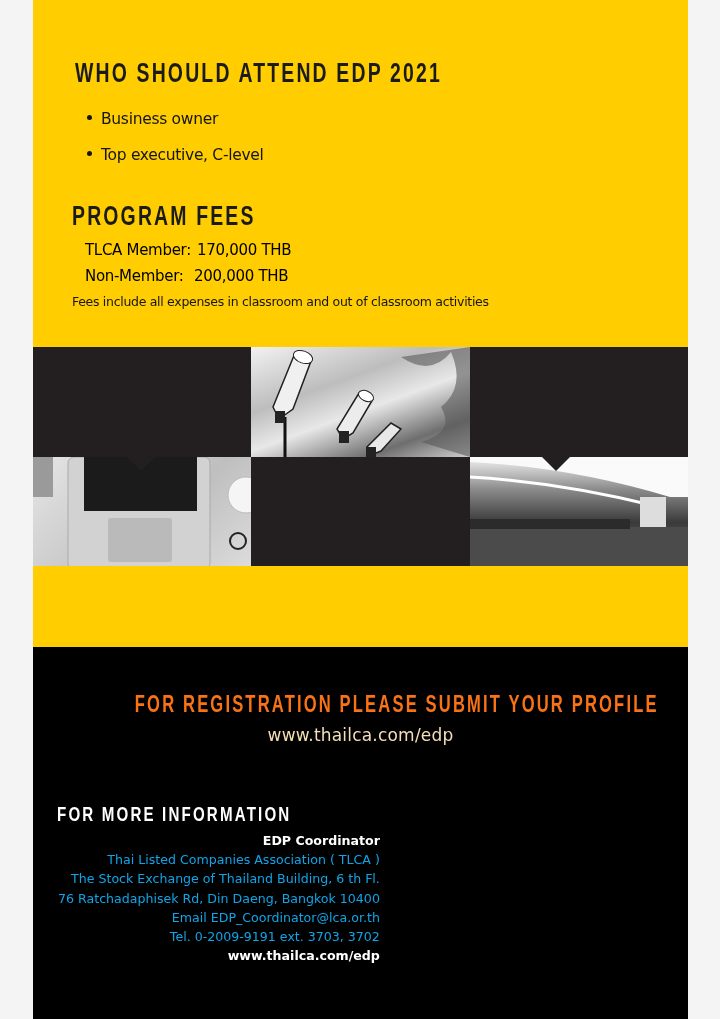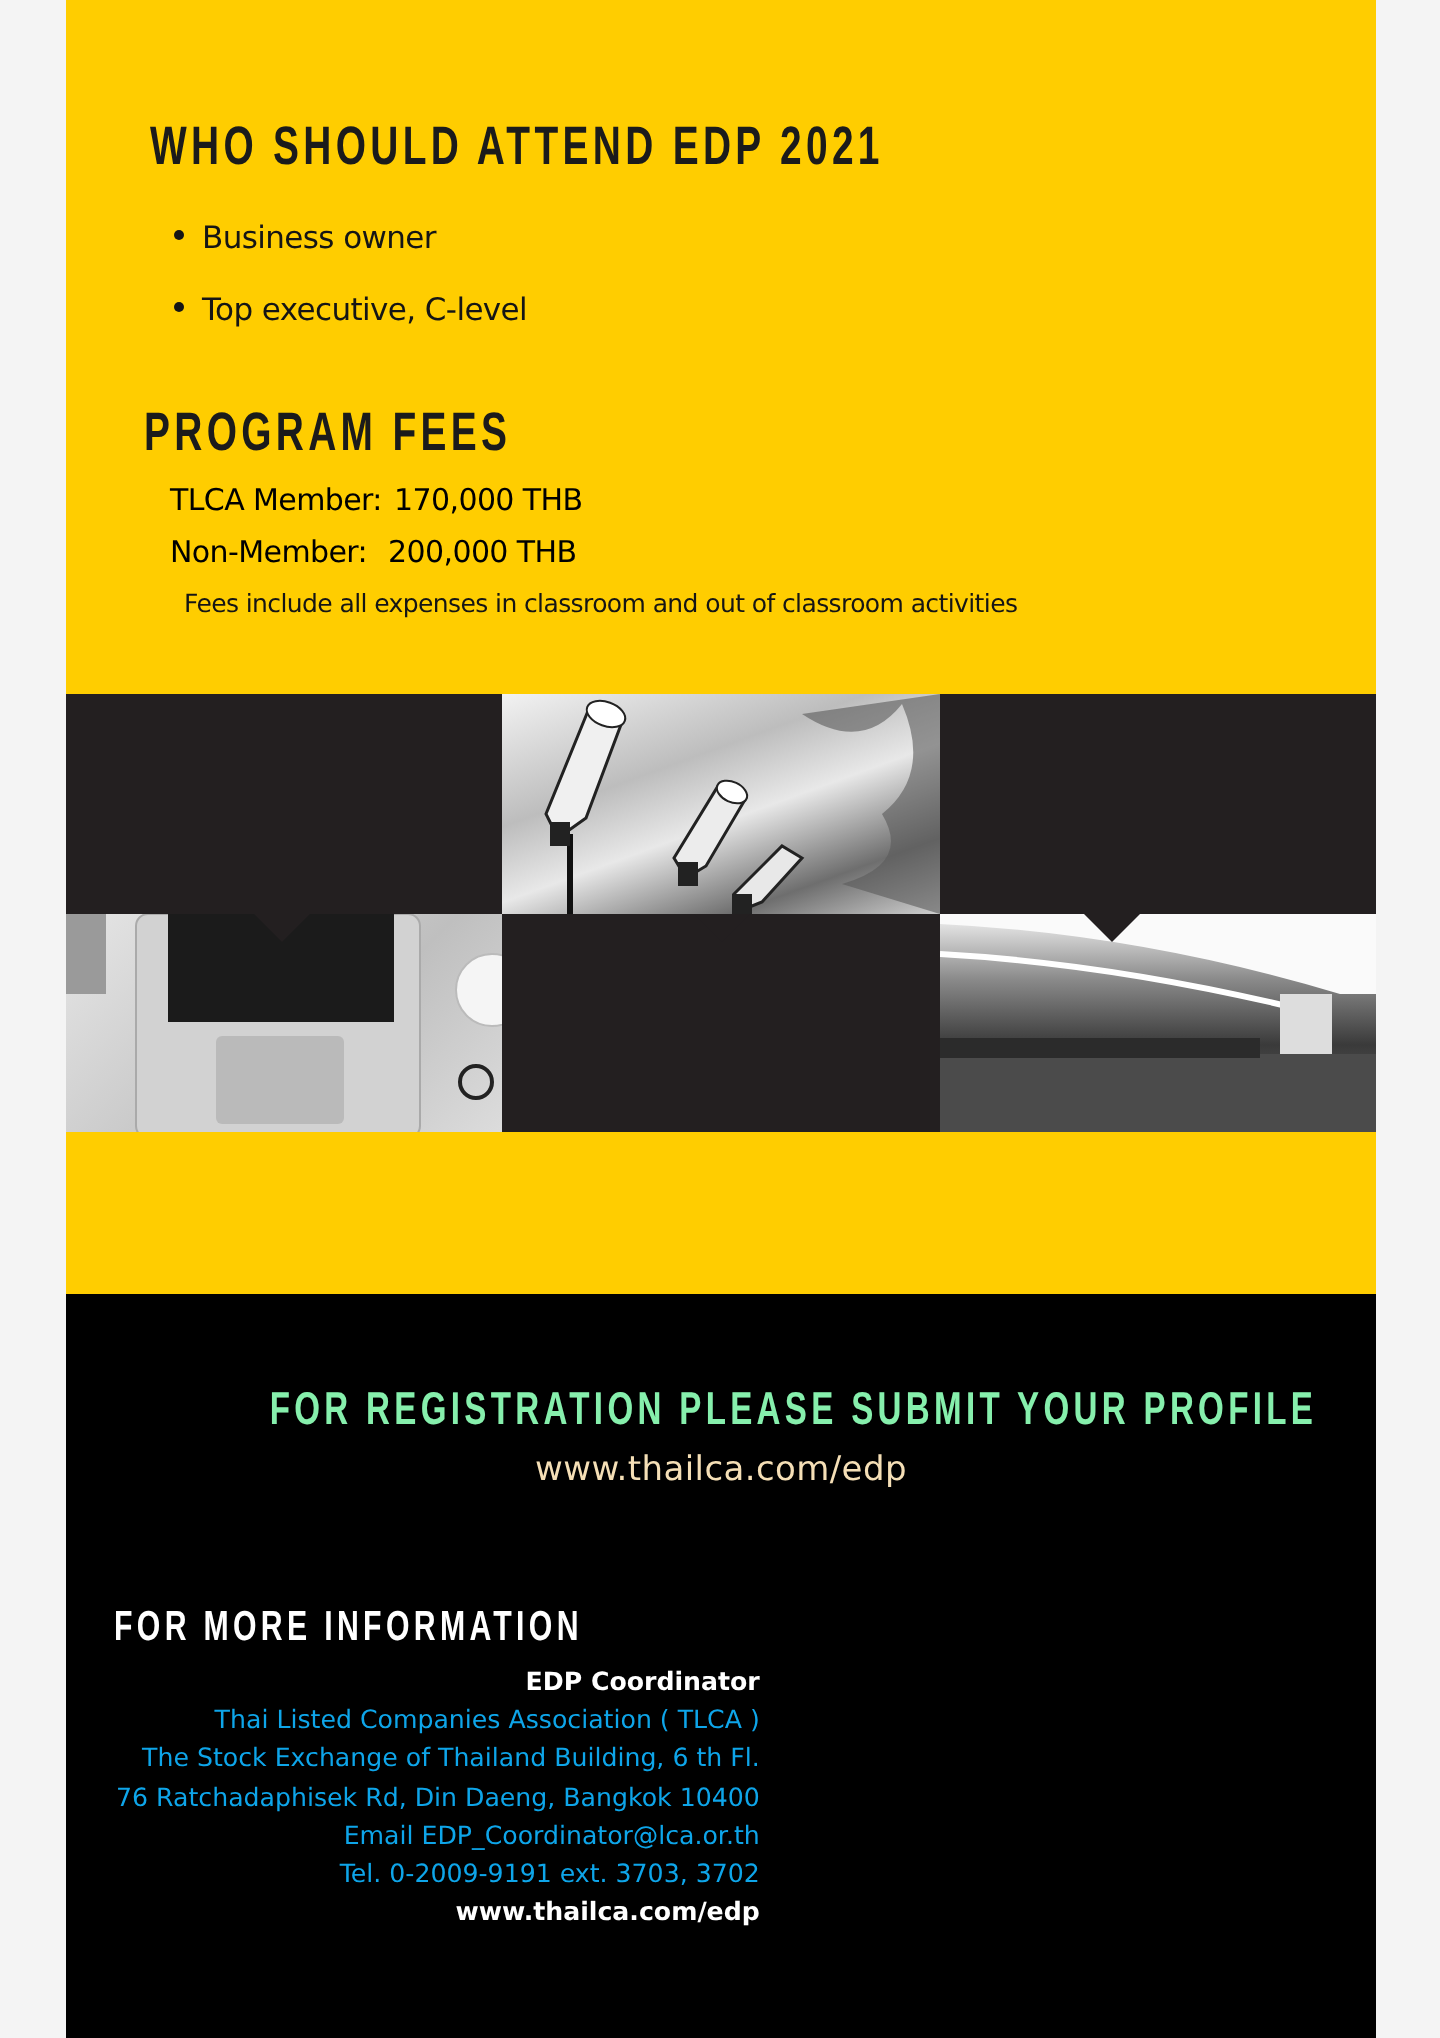--- a/index.html
+++ b/index.html
@@ -16,32 +16,32 @@
   .bullets { position:absolute; left:54px; top:96px; list-style:none; }
   .bullets li { font-family:"DejaVu Sans", sans-serif; font-size:15.5px; color:#151515; height:24px; line-height:22px; letter-spacing:-0.3px;margin-top:12px; }
   .bullets li .dot { display:inline-block; width:5px; height:5px; border-radius:50%; background:#151515; margin-right:9px; vertical-align:middle; position:relative; top:-2px; }
   .h-fees { position:absolute; left:39px; top:201px; font-size:27px; }
   .fee-row { position:absolute; left:52px; font-size:15px; color:#000000; letter-spacing:-0.3px; white-space:nowrap; }
   .fee-row .lbl { display:inline-block; }
   .fee1 { top:241px; }
   .fee1 .lbl { width:112px; }
   .fee2 { top:267px; }
   .fee2 .lbl { width:109px; }
-  .fee-note { position:absolute; left:39px; top:294px; font-size:12.5px; color:#151515; letter-spacing:-0.3px; white-space:nowrap;margin-left:20px; }
+  .fee-note { position:absolute; left:39px; top:294px; font-size:12.5px; color:#151515; letter-spacing:-0.3px; white-space:nowrap; }
 
   .collage { position:absolute; left:0; top:347px; width:655px; height:219px; background:#231f20; }
   .tile { position:absolute; overflow:hidden; }
   .t-mega { left:218px; top:0; width:219px; height:110px; background:linear-gradient(160deg,#f2f2f2 0%,#bdbdbd 35%,#e8e8e8 55%,#6e6e6e 80%,#cfcfcf 100%); }
   .t-laptop { left:0; top:110px; width:218px; height:109px; background:linear-gradient(135deg,#e6e6e6,#bfbfbf 60%,#dcdcdc); }
   .t-hall { left:437px; top:110px; width:218px; height:109px; background:linear-gradient(180deg,#f3f3f3 0%,#8a8a8a 30%,#3a3a3a 60%,#6d6d6d 100%); }
   .notch { position:absolute; width:0; height:0; border-left:14px solid transparent; border-right:14px solid transparent; border-top:14px solid #231f20; }
 
   .yellow-mid { position:absolute; left:0; top:566px; width:655px; height:81px; background:#ffcd00; }
   .black { position:absolute; left:0; top:647px; width:655px; height:372px; background:#000; }
-  .reg-title { position:absolute; left:0; width:655px; top:44px; text-align:left; color:#86efac;
+  .reg-title { position:absolute; left:0; width:655px; top:44px; text-align:left; color:#f97316;
     font-family:"Liberation Sans", sans-serif; font-weight:700; font-size:23px; letter-spacing:3px; }
   .reg-title span { display:inline-block; transform:scaleX(0.72); white-space:nowrap; }
   .reg-url { position:absolute; left:0; width:655px; top:78px; text-align:center; color:#f5dfb6; font-size:17px; letter-spacing:0.2px; }
   .info-title { position:absolute; left:24px; top:155px; color:#fff; font-size:21px; }
   .info-list { position:absolute; left:25px; top:184px;text-align:right; }
   .info-list div { font-size:12.6px; height:19.2px; line-height:19px; color:#0ea5e9; white-space:nowrap; }
   .info-list .strong { color:#fff; font-weight:700; }
 </style>
 </head>
 <body>

